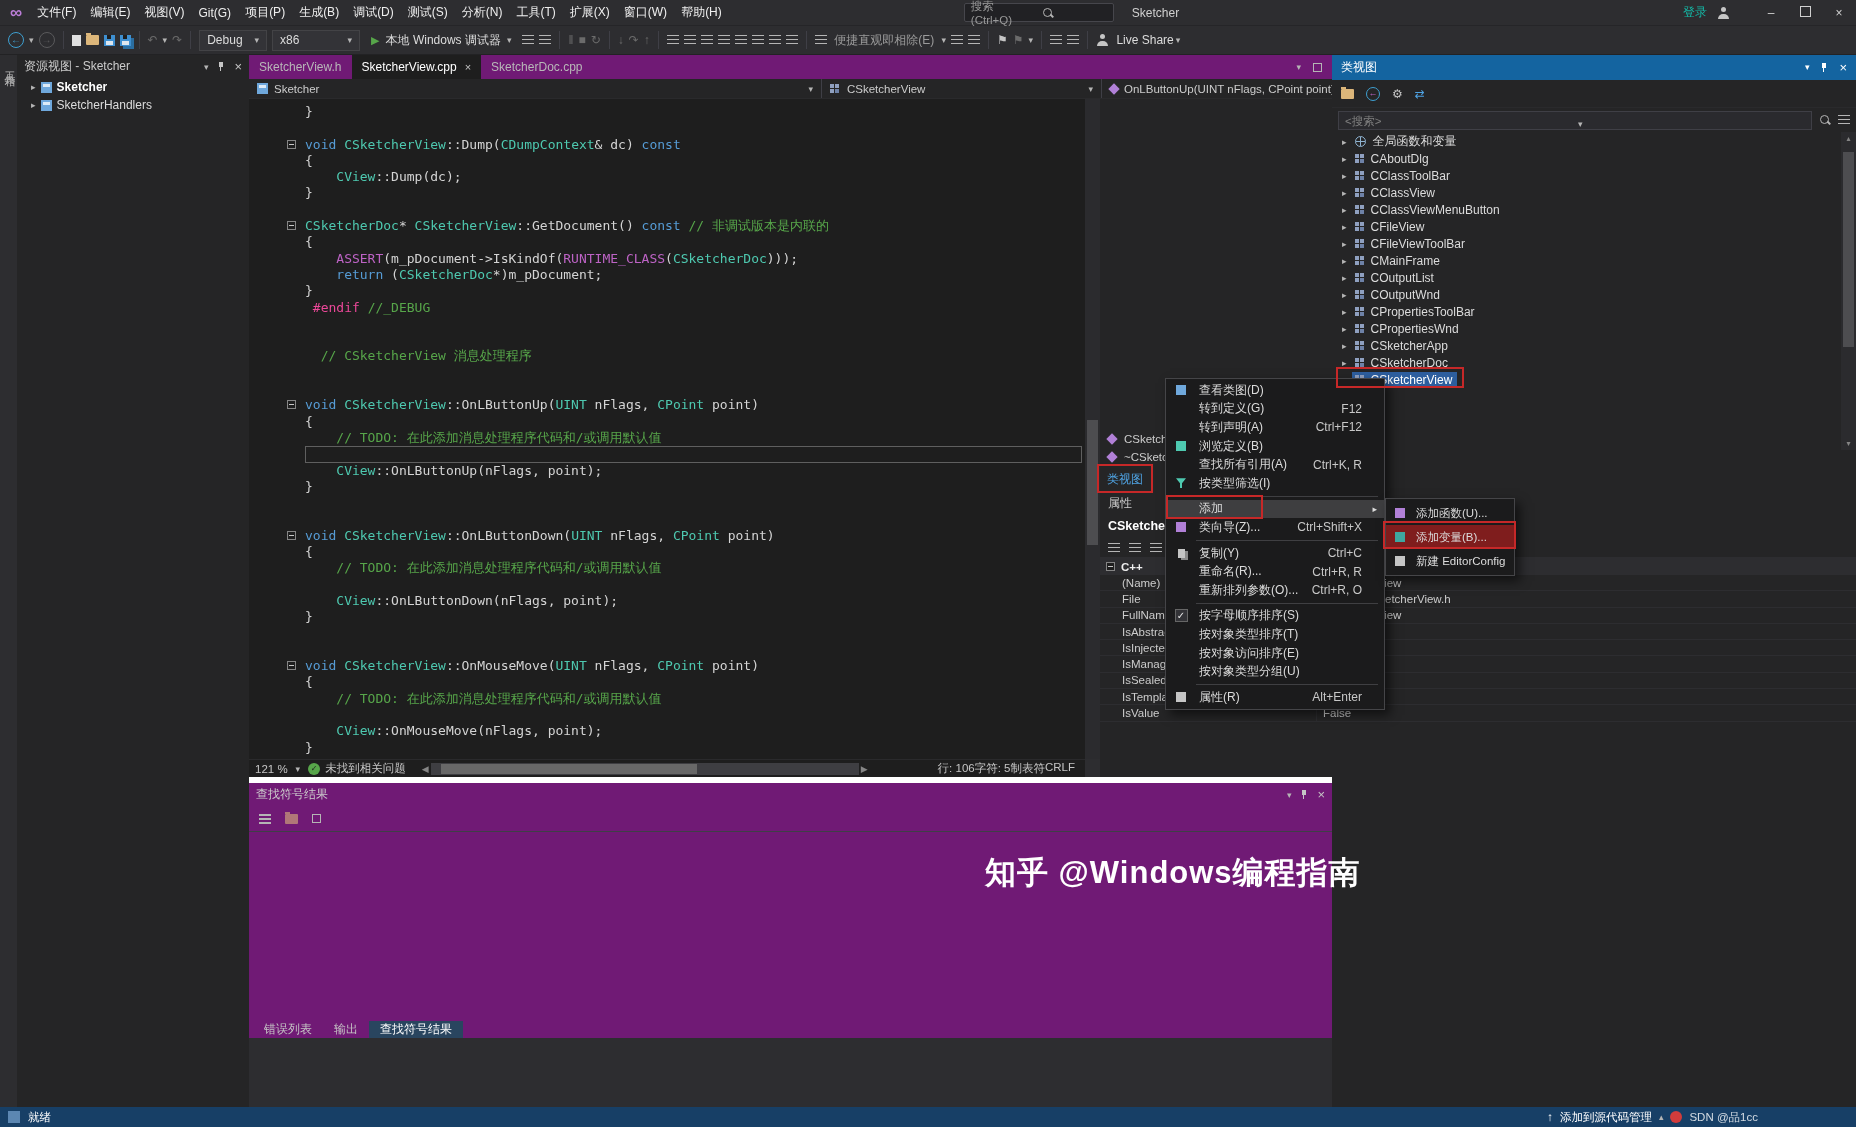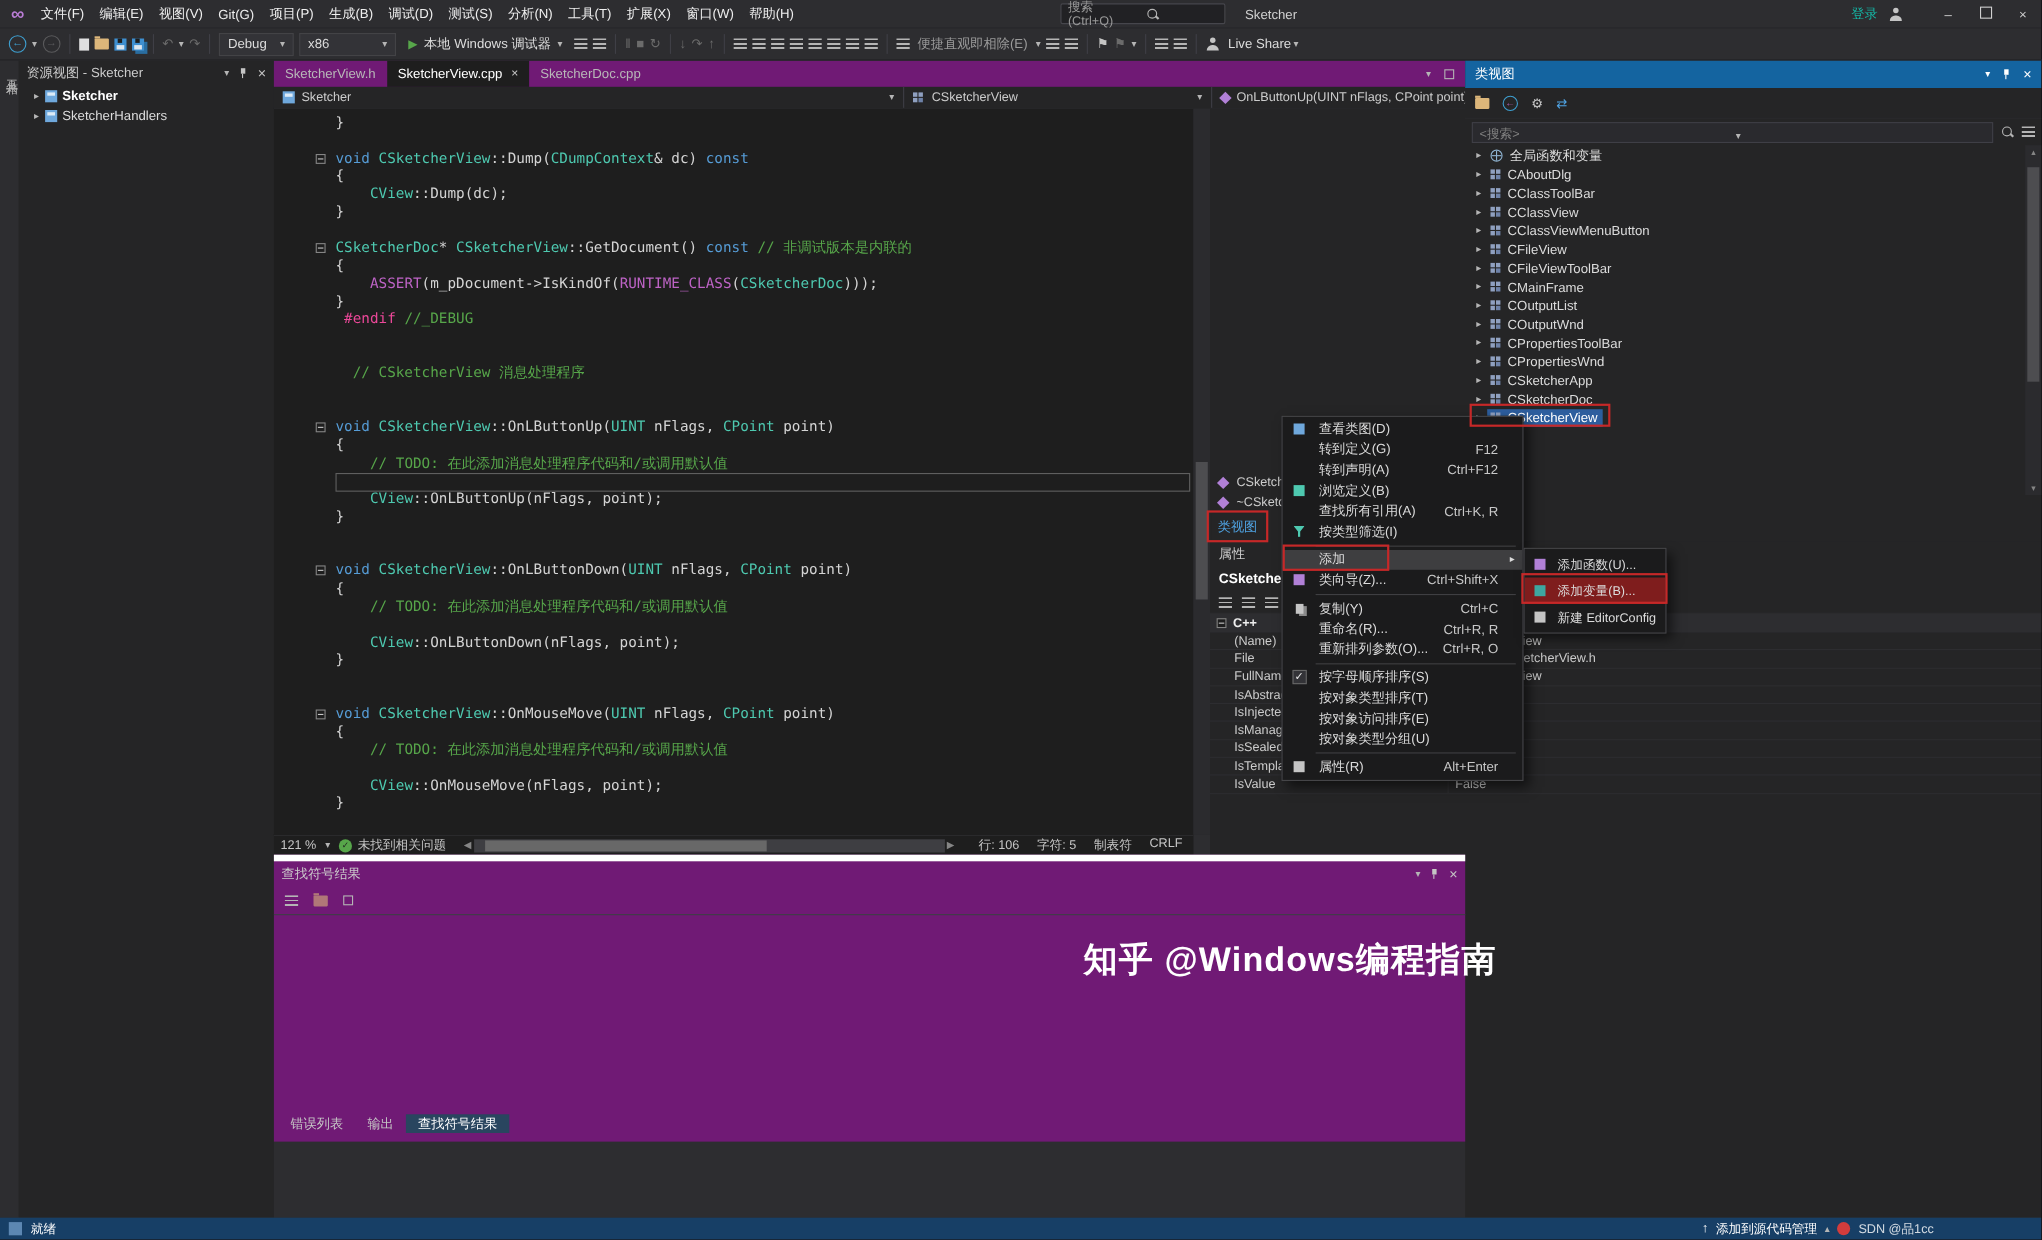--- a/index.html
+++ b/index.html
@@ -96,21 +96,21 @@
 .sk{color:#569CD6;}.st{color:#4EC9B0;}.sc{color:#57A64A;}.sm{color:#BD63C5;}.sp2{color:#D4D4D4;}.sg{color:#ec4899;}
 #vscroll{position:absolute;left:1085px;top:99px;width:15px;height:660px;background:#2B2B2E;}
 #vscroll .vthumb{position:absolute;left:2px;top:321px;width:11px;height:125px;background:#4D4D50;}
 #estatus{position:absolute;left:249px;top:759px;width:836px;height:18px;background:#1E1E1E;border-top:1px solid #2A2A2C;display:flex;align-items:center;gap:8px;font-size:11.5px;color:#C5C5C5;padding:0 6px;}
 .health{display:flex;align-items:center;gap:5px;}
 .hdot{width:12px;height:12px;border-radius:50%;background:#57A64A;color:#1E1E1E;font-size:8px;display:inline-flex;align-items:center;justify-content:center;}
 .hscroll{display:flex;align-items:center;gap:2px;width:446px;margin-left:8px;}
 .harr{font-size:9px;color:#858585;}
 .htrack{flex:1;height:12px;background:#3E3E42;position:relative;}
 .hthumb{position:absolute;left:10px;top:1px;width:60%;height:10px;background:#686868;}
-.estats{margin-left:auto;display:flex;gap:16px;padding-right:4px;}
+.estats{margin-left:auto;display:flex;padding-right:4px;}
 
 #mstrip{position:absolute;left:1100px;top:99px;width:232px;height:393px;background:#252526;}
 .mrow{position:absolute;left:8px;display:flex;align-items:center;gap:8px;color:#CCCCCC;height:17px;font-size:11.5px;white-space:nowrap;}
 #cvtab{position:absolute;left:1101px;top:467px;width:48px;height:24px;display:flex;align-items:center;justify-content:center;color:#4FA3E3;background:#252526;font-size:12px;}
 #props{position:absolute;left:1100px;top:492px;width:756px;height:615px;background:#252526;}
 .phdr{height:22px;display:flex;align-items:center;padding-left:8px;color:#CCCCCC;}
 .pobj{height:24px;display:flex;align-items:center;padding-left:8px;color:#FFFFFF;font-weight:bold;font-size:12.5px;}
 .ptool{height:20px;display:flex;align-items:center;gap:9px;padding-left:8px;border-bottom:1px solid #2D2D30;}
 .pcat{height:17px;display:flex;align-items:center;gap:6px;padding-left:6px;color:#EDEDED;font-weight:bold;background:#2D2D30;font-size:11.5px;}
 .prow{height:16.3px;display:flex;align-items:center;border-bottom:1px solid #2D2D30;font-size:11.5px;color:#CCCCCC;}
@@ -127,21 +127,21 @@
 .cv-search .box span{flex:1;}
 #cv-tree{position:relative;padding-top:1px;}
 .cv-row{height:17px;display:flex;align-items:center;gap:5px;padding-left:10px;color:#DCDCDC;font-size:12px;}
 .cv-row .hl{display:flex;align-items:center;gap:5px;padding:1px 5px 1px 3px;}
 .cv-row.sel .hl{background:#2D5E9E;color:#FFFFFF;}
 #cv-scroll{position:absolute;right:0;top:78px;width:15px;height:318px;background:#2B2B2E;display:flex;flex-direction:column;align-items:center;justify-content:space-between;padding:2px 0;font-size:8px;color:#858585;}
 #cv-scroll .cvthumb{position:absolute;left:2px;top:20px;width:11px;height:195px;background:#4D4D50;}
 
 #bpanel{position:absolute;left:249px;top:777px;width:1083px;height:261px;background:#701a75;border-top:6px solid #ffffff;z-index:10;}
 .bp-tool{height:26px;display:flex;align-items:center;gap:14px;padding:0 10px;border-bottom:1px solid #3F3F46;}
-#bp-tabs{position:absolute;left:4px;bottom:0;height:25px;display:flex;align-items:flex-start;}
+#bp-tabs{position:absolute;left:4px;bottom:0;height:25px;display:flex;align-items:flex-end;}
 .bp-tab{display:flex;align-items:center;padding:0 11px;color:#C5C5C5;}
 .bp-tab.active{background:#29455F;color:#FFFFFF;}
 #bfill{position:absolute;left:249px;top:1038px;width:1083px;height:69px;background:#2D2D30;z-index:10;}
 
 #ctx{position:absolute;left:1165px;top:378px;width:220px;background:#1B1B1C;border:1px solid #454548;box-shadow:5px 5px 10px rgba(0,0,0,.55);z-index:40;padding:2px 0;}
 .cmi{height:18.6px;display:flex;align-items:center;gap:7px;padding:0 22px 0 4px;position:relative;color:#DCDCDC;font-size:12px;white-space:nowrap;}
 .cmi .ico{width:22px;display:flex;justify-content:center;align-items:center;flex:none;}
 .cmi .sc-col{margin-left:auto;color:#C8C8C8;}
 .cmi.hl{background:#3E3E40;}
 .subarrow{position:absolute;right:7px;font-size:9px;color:#DCDCDC;}
@@ -337,20 +337,21 @@
       <div class="cl"><span class="gut"></span><span class="ct"><span class="sp2">}</span></span></div>
       <div class="cl"><span class="gut"></span><span class="ct"></span></div>
       <div class="cl"><span class="gut"><span class="i-fold fbox"></span></span><span class="ct"><span class="sk">void </span><span class="st">CSketcherView</span><span class="sp2">::Dump(</span><span class="st">CDumpContext</span><span class="sp2">&amp; dc) </span><span class="sk">const</span></span></div>
       <div class="cl"><span class="gut"></span><span class="ct"><span class="sp2">{</span></span></div>
       <div class="cl"><span class="gut"></span><span class="ct"><span class="sp2">    </span><span class="st">CView</span><span class="sp2">::Dump(dc);</span></span></div>
       <div class="cl"><span class="gut"></span><span class="ct"><span class="sp2">}</span></span></div>
       <div class="cl"><span class="gut"></span><span class="ct"></span></div>
       <div class="cl"><span class="gut"><span class="i-fold fbox"></span></span><span class="ct"><span class="st">CSketcherDoc</span><span class="sp2">* </span><span class="st">CSketcherView</span><span class="sp2">::GetDocument() </span><span class="sk">const </span><span class="sc">// 非调试版本是内联的</span></span></div>
       <div class="cl"><span class="gut"></span><span class="ct"><span class="sp2">{</span></span></div>
       <div class="cl"><span class="gut"></span><span class="ct"><span class="sp2">    </span><span class="sm">ASSERT</span><span class="sp2">(m_pDocument-&gt;IsKindOf(</span><span class="sm">RUNTIME_CLASS</span><span class="sp2">(</span><span class="st">CSketcherDoc</span><span class="sp2">)));</span></span></div>
+      <div class="cl"><span class="gut"></span><span class="ct"><span class="sp2">    </span><span class="sk">return</span><span class="sp2"> (</span><span class="st">CSketcherDoc</span><span class="sp2">*)m_pDocument;</span></span></div>
       <div class="cl"><span class="gut"></span><span class="ct"><span class="sp2">}</span></span></div>
       <div class="cl"><span class="gut"></span><span class="ct"><span class="sg"> #endif </span><span class="sc">//_DEBUG</span></span></div>
       <div class="cl"><span class="gut"></span><span class="ct"></span></div>
       <div class="cl"><span class="gut"></span><span class="ct"></span></div>
       <div class="cl"><span class="gut"></span><span class="ct"><span class="sc">  // CSketcherView 消息处理程序</span></span></div>
       <div class="cl"><span class="gut"></span><span class="ct"></span></div>
       <div class="cl"><span class="gut"></span><span class="ct"></span></div>
       <div class="cl"><span class="gut"><span class="i-fold fbox"></span></span><span class="ct"><span class="sk">void </span><span class="st">CSketcherView</span><span class="sp2">::OnLButtonUp(</span><span class="st">UINT</span><span class="sp2"> nFlags, </span><span class="st">CPoint</span><span class="sp2"> point)</span></span></div>
       <div class="cl"><span class="gut"></span><span class="ct"><span class="sp2">{</span></span></div>
       <div class="cl"><span class="gut"></span><span class="ct"><span class="sp2">    </span><span class="sc">// TODO: 在此添加消息处理程序代码和/或调用默认值</span></span></div>

